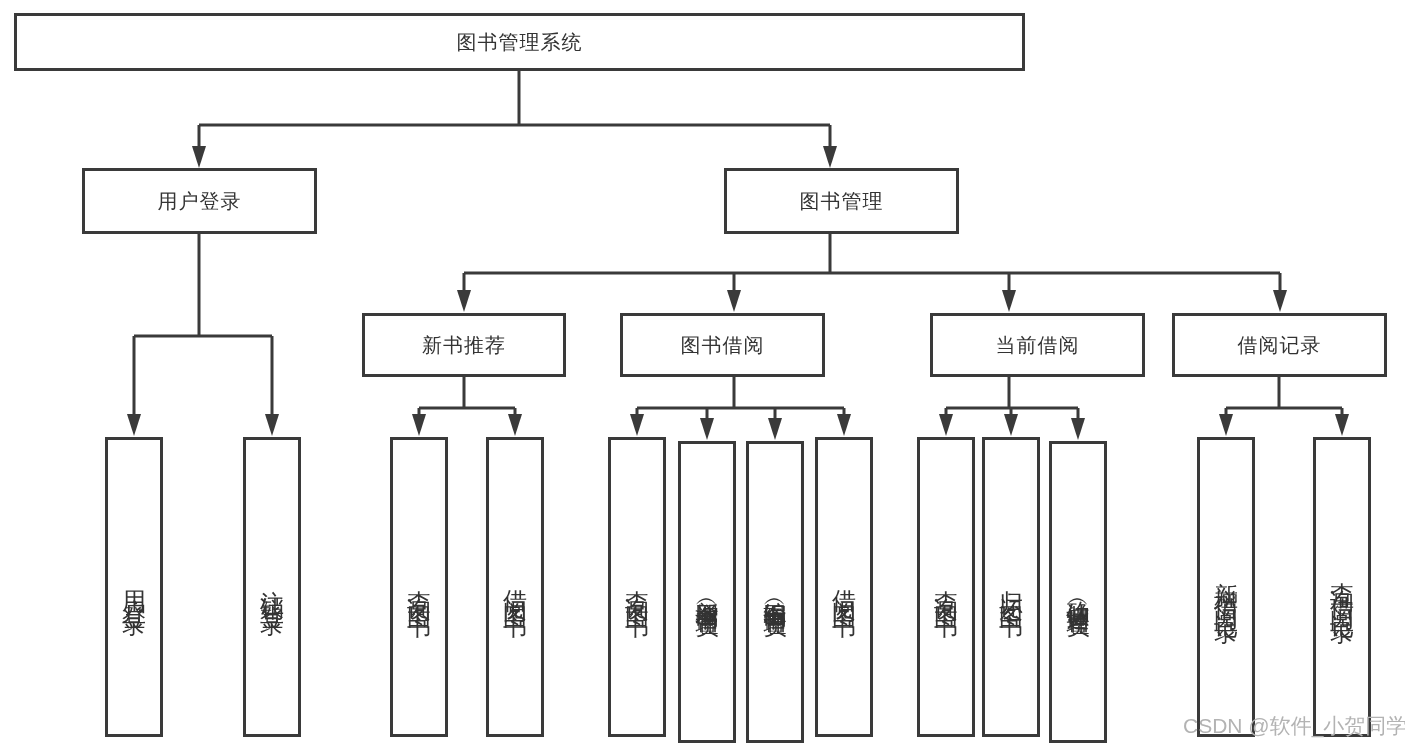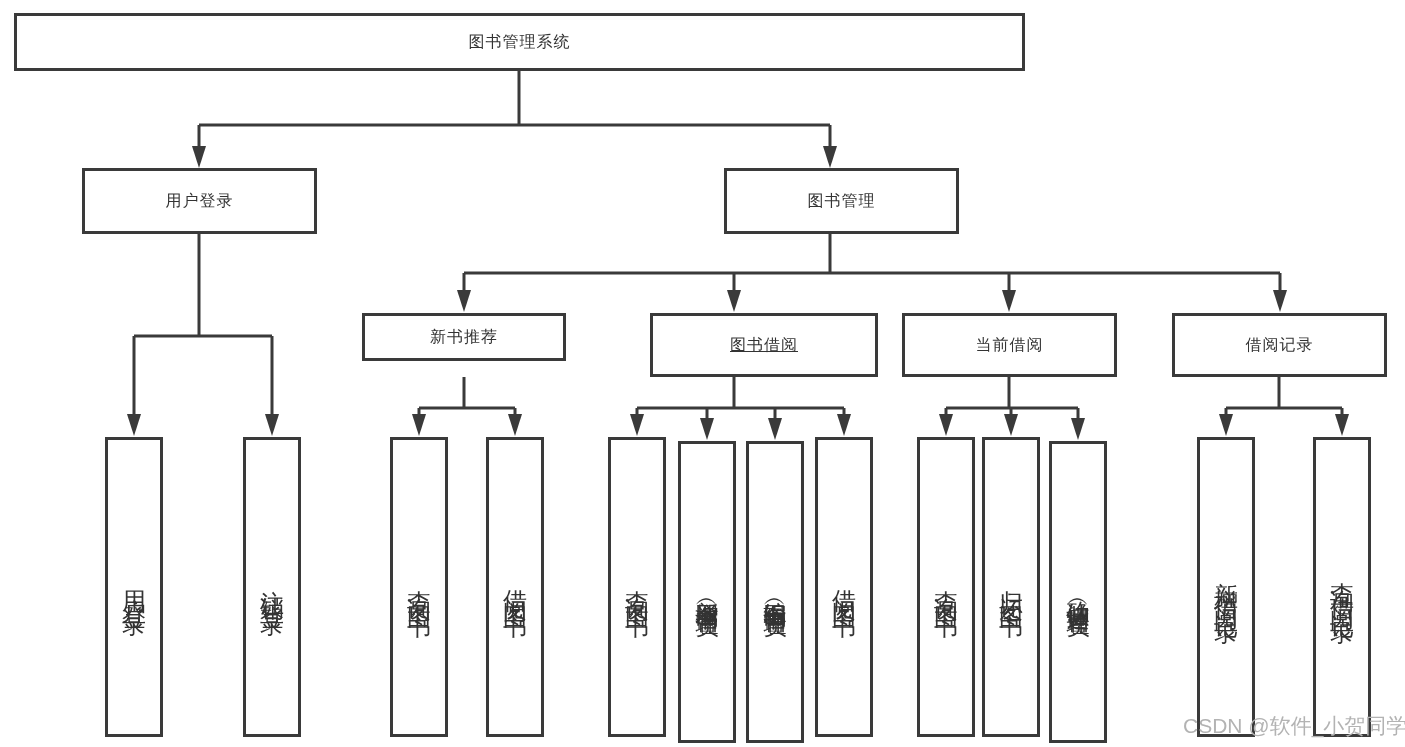--- a/index.html
+++ b/index.html
@@ -25,21 +25,21 @@
     position: absolute;
     box-sizing: border-box;
     border: 3px solid #3a3a3a;
     background: #ffffff;
     display: flex;
     align-items: center;
     justify-content: center;
     color: #333333;
   }
   .hbox {
-    font-size: 16px;
+    font-size: 20px;
     letter-spacing: 1px;
     white-space: nowrap;
   }
   .vbox {
     width: 58px;
     height: 300px;
     top: 437px;
   }
   .vbox .vtext {
     writing-mode: vertical-rl;
@@ -125,27 +125,27 @@
     <span>图书管理系统</span>
   </div>
 
   <div class="node hbox" style="left:82px; top:168px; width:235px; height:66px;">
     <span>用户登录</span>
   </div>
   <div class="node hbox" style="left:712px; top:168px; width:235px; height:66px;margin-left:12px;">
     <span>图书管理</span>
   </div>
 
-  <div class="node hbox" style="left:362px; top:313px; width:204px; height:48px;text-align:center;">
+  <div class="node hbox" style="left:362px; top:313px; width:204px; height:64px;text-align:center;">
     <span>新书推荐</span>
   </div>
-  <div class="node hbox" style="left:650px; top:313px; width:228px; height:64px;text-decoration:underline;">
+  <div class="node hbox" style="left:620px; top:313px; width:205px; height:64px;">
     <span>图书借阅</span>
   </div>
-  <div class="node hbox" style="left:902px; top:313px; width:215px; height:64px;">
+  <div class="node hbox" style="left:930px; top:313px; width:215px; height:64px;">
     <span>当前借阅</span>
   </div>
   <div class="node hbox" style="left:1172px; top:313px; width:215px; height:64px;">
     <span>借阅记录</span>
   </div>
 
   <div class="node vbox" style="left:105px;">
     <span class="vtext">用户登录</span>
   </div>
   <div class="node vbox" style="left:243px;">

